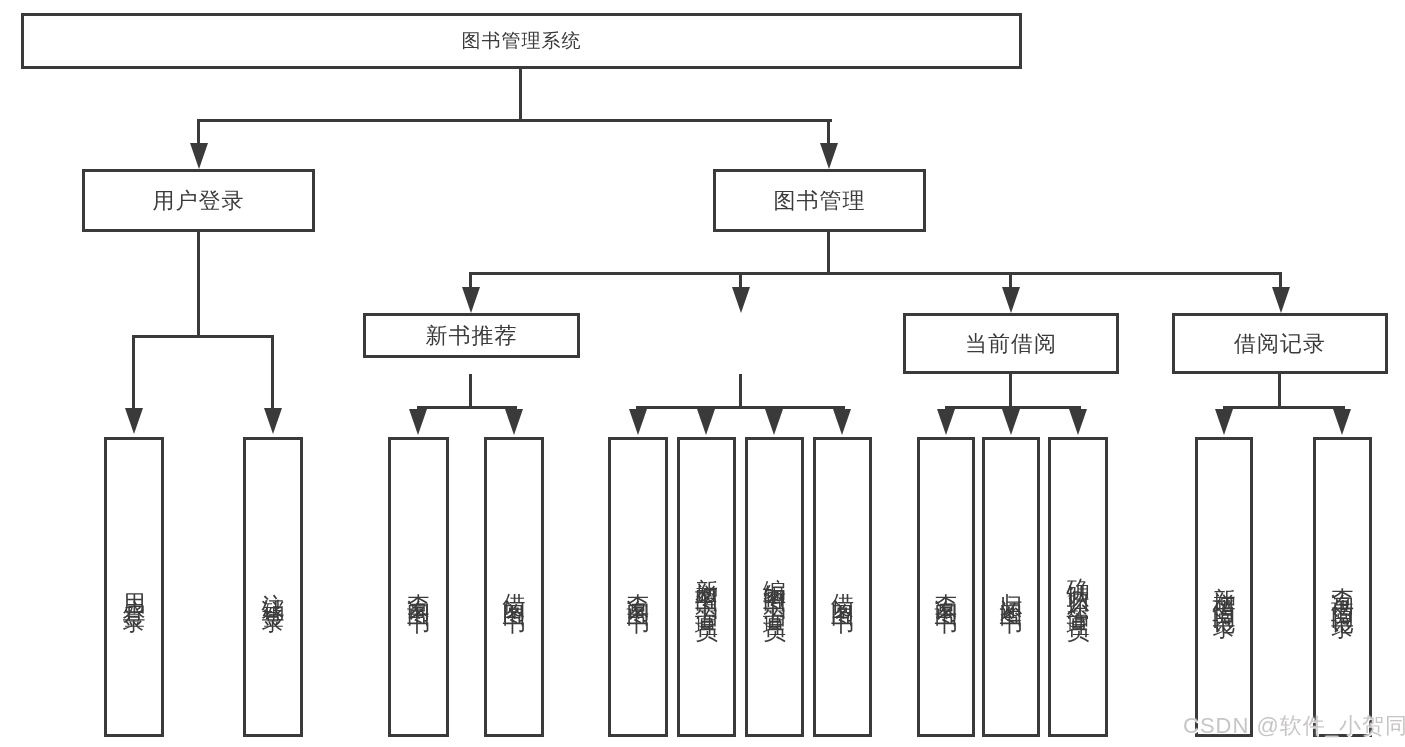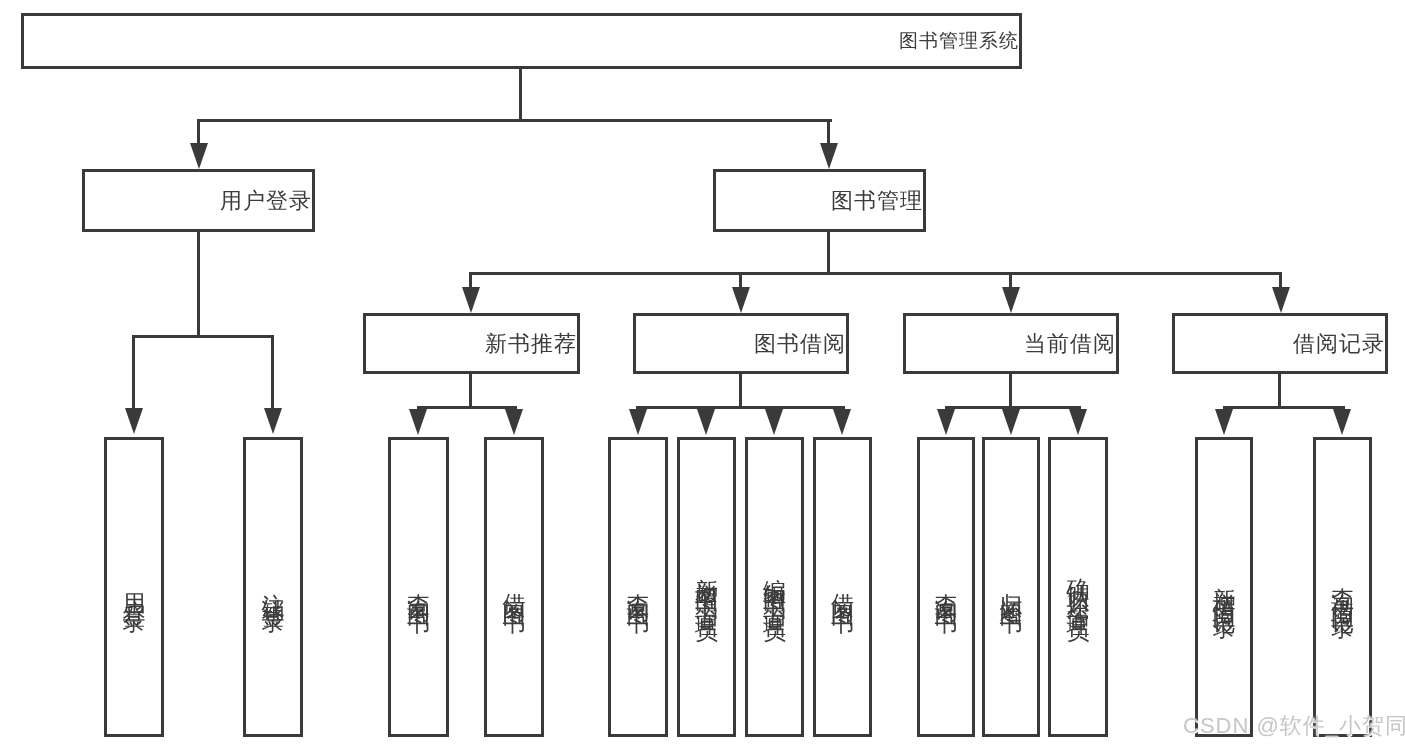--- a/index.html
+++ b/index.html
@@ -12,21 +12,21 @@
     background: #ffffff;
     overflow: hidden;
     color: #333333;
   }
   .node {
     position: absolute;
     border: 3px solid #3a3a3a;
     background: #ffffff;
     display: flex;
     align-items: center;
-    justify-content: flex-end;
+    justify-content: center;
   }
   .node .lbl {
     font-size: 22px;
     color: #3b3b3b;
     letter-spacing: 1px;
     white-space: nowrap;
   }
   .node.root .lbl { font-size: 19px; letter-spacing: 1px; }
   .leaf {
     position: absolute;
@@ -123,25 +123,22 @@
     <span class="lbl">图书管理系统</span>
   </div>
 
   <div class="node" style="left:82px;top:169px;width:233px;height:63px">
     <span class="lbl">用户登录</span>
   </div>
   <div class="node" style="left:713px;top:169px;width:213px;height:63px">
     <span class="lbl">图书管理</span>
   </div>
 
-  <div class="node" style="left:363px;top:313px;width:217px;height:61px">
+  <div class="node" style="left:363px;top:313px;width:217px;height:45px">
     <span class="lbl">新书推荐</span>
-  </div>
-  <div class="node" style="left:633px;top:313px;width:216px;height:61px">
-    <span class="lbl">图书借阅</span>
   </div>
   <div class="node" style="left:903px;top:313px;width:216px;height:61px">
     <span class="lbl">当前借阅</span>
   </div>
   <div class="node" style="left:1172px;top:313px;width:216px;height:61px">
     <span class="lbl">借阅记录</span>
   </div>
 
   <div class="leaf" style="left:104px;width:60px">
     <span class="vtxt">用户登录</span>

